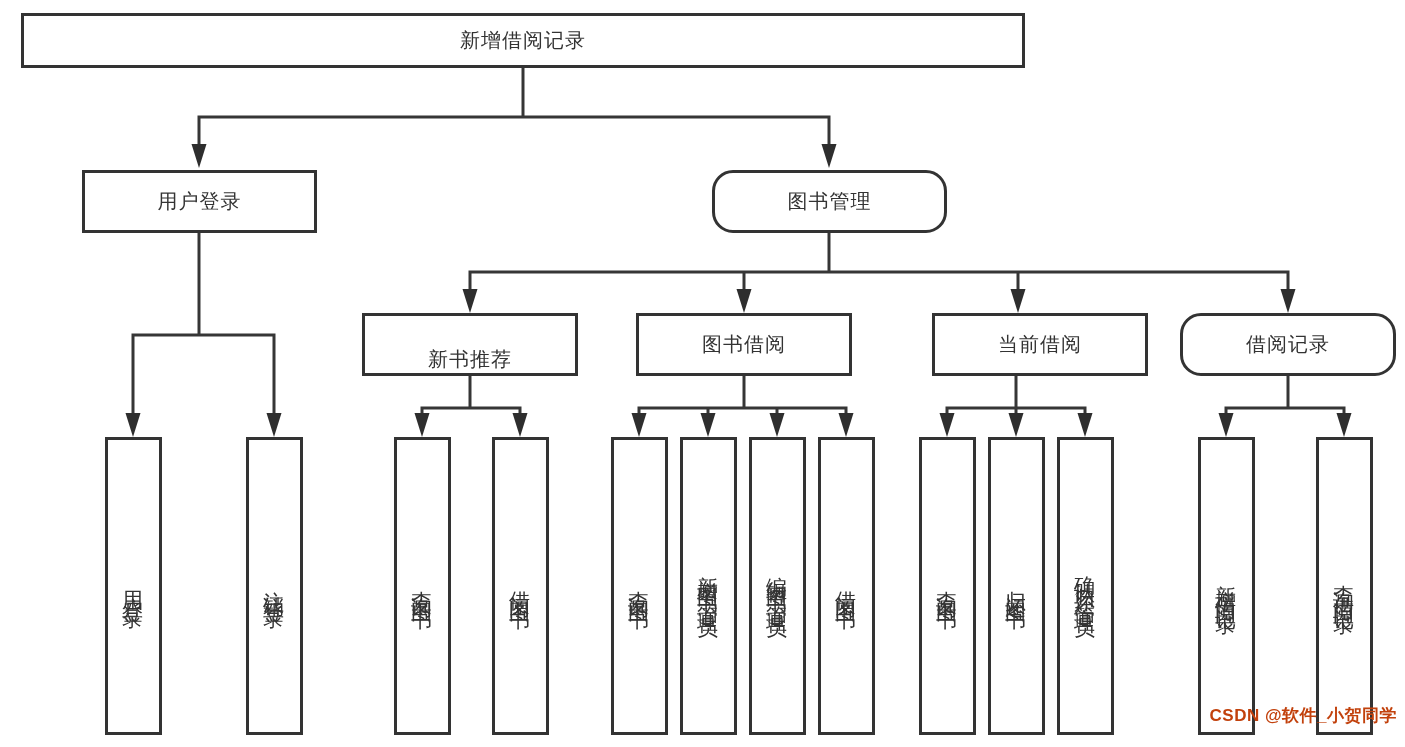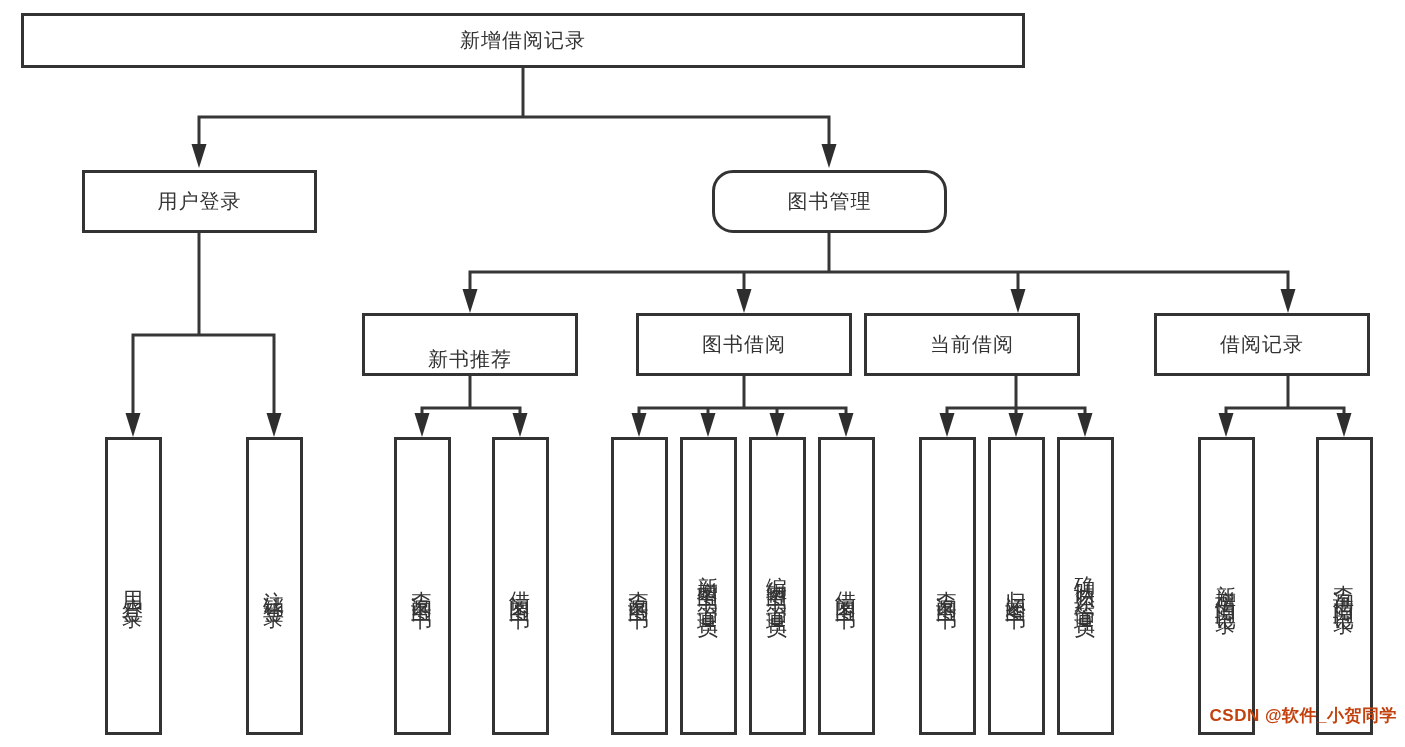--- a/index.html
+++ b/index.html
@@ -116,24 +116,24 @@
   <div class="box l2-box" style="left:712px;border-radius:21px;">
     <span class="h-label">图书管理</span>
   </div>
 
   <div class="box l3-box" style="left:362px;align-items:flex-end;">
     <span class="h-label">新书推荐</span>
   </div>
   <div class="box l3-box" style="left:636px;text-align:center;">
     <span class="h-label">图书借阅</span>
   </div>
-  <div class="box l3-box" style="left:864px;">
+  <div class="box l3-box" style="left:932px;">
     <span class="h-label">当前借阅</span>
   </div>
-  <div class="box l3-box" style="left:1154px;">
+  <div class="box l3-box" style="left:1180px;border-radius:21px;">
     <span class="h-label">借阅记录</span>
   </div>
 
   <div class="box leaf" style="left:104.5px;">
     <span class="v-label">用户登录</span>
   </div>
   <div class="box leaf" style="left:245.5px;">
     <span class="v-label">注销登录</span>
   </div>
 

